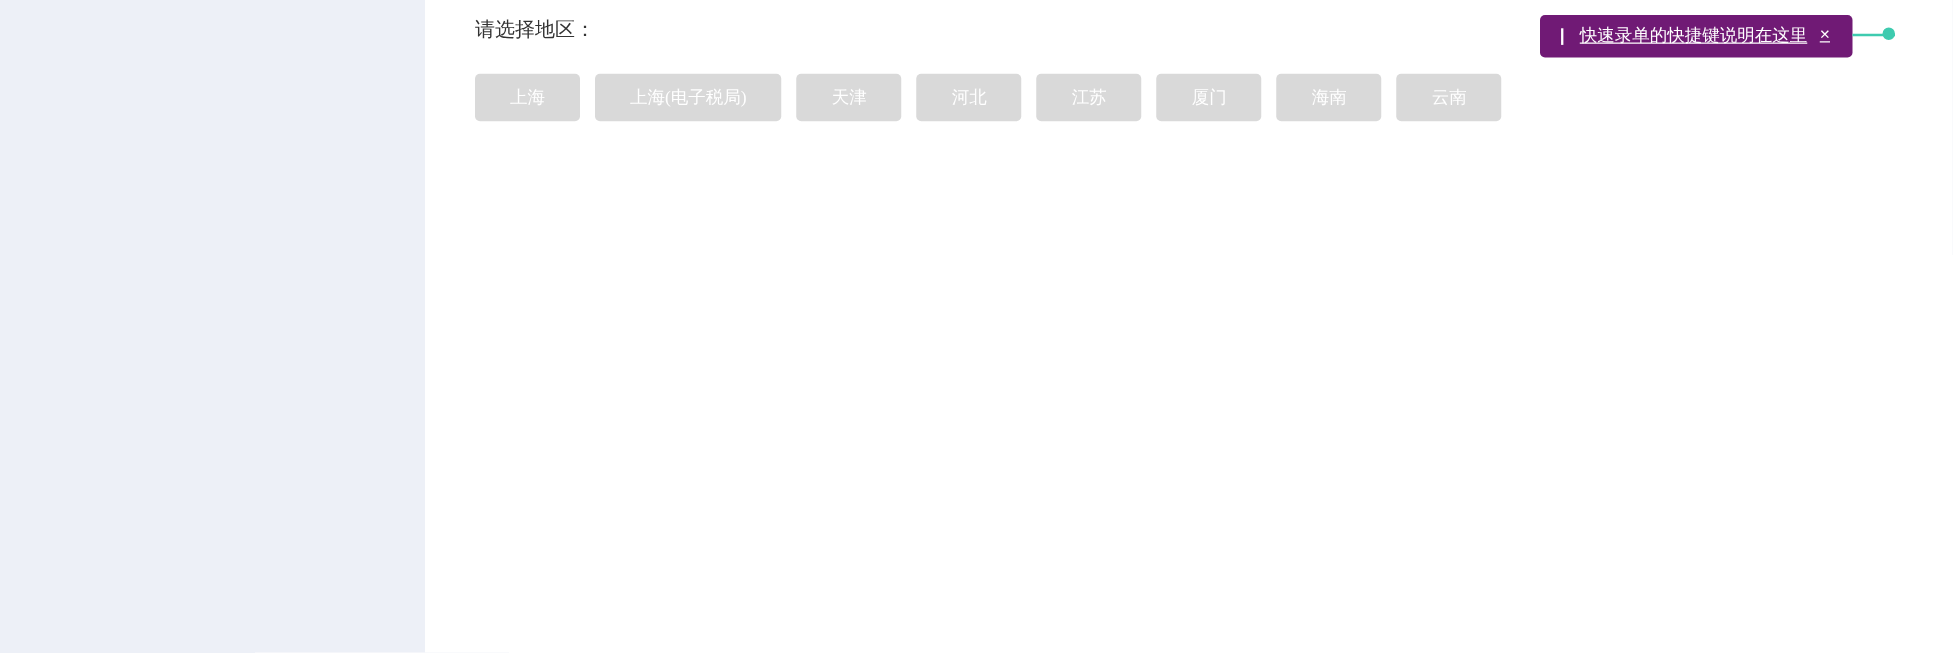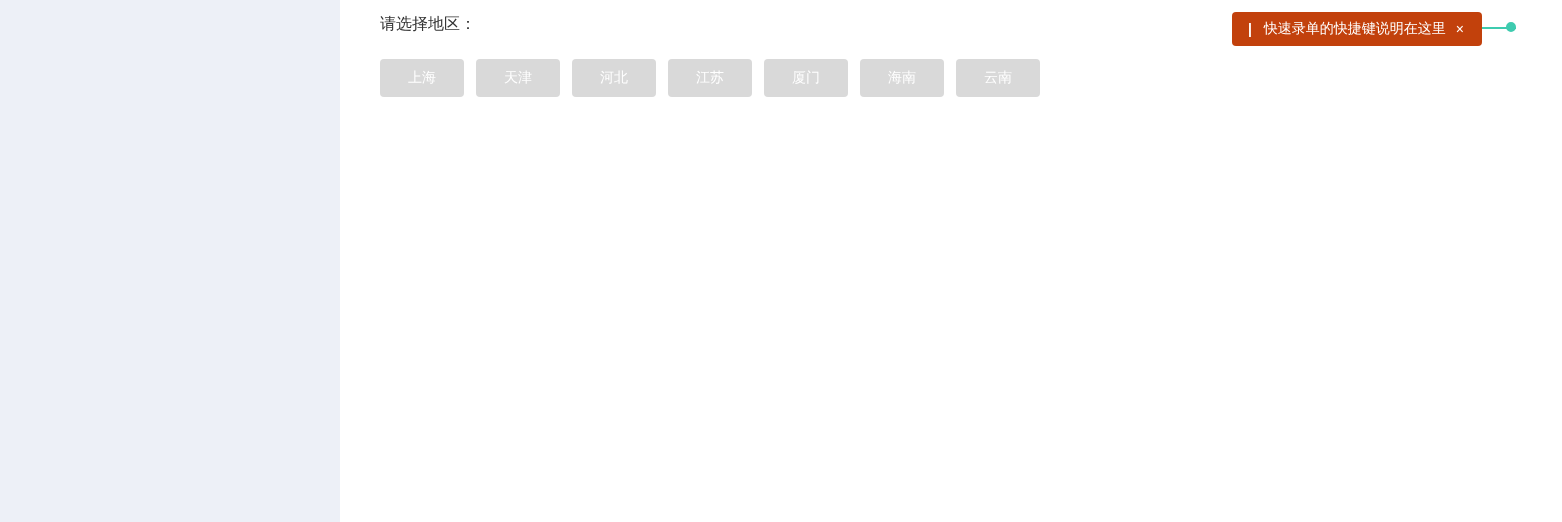--- a/index.html
+++ b/index.html
@@ -61,29 +61,30 @@
       min-width: 80px;
       text-align: center;
       font-family: Liberation Serif, serif;
     }
 
     
     .tooltip-banner {
       position: absolute;
       top: 12px;
       right: 80px;
-      background: #c2410c;
+      background: #701a75;
       color: #fff;
       font-size: 14px;
       padding: 8px 16px;
       border-radius: 4px;
       display: flex;
-      align-items: center;
+      align-items: flex-start;
       gap: 8px;
       white-space: nowrap;
+      text-decoration: underline;
     }
 
     .tooltip-banner::before {
       content: '|';
       font-weight: bold;
       color: #fff;
       margin-right: 4px;
     }
 
     .tooltip-close {
@@ -120,20 +121,21 @@
 <body>
 
 <div class="sidebar"></div>
 
 <div class="main-content">
   <div class="page-title">请选择地区：</div>
 
   <div class="region-buttons">
 
   <button class="region-btn">上海</button>
+      <button class="region-btn">上海(电子税局)</button>
       <button class="region-btn">天津</button>
       <button class="region-btn">河北</button>
       <button class="region-btn">江苏</button>
       <button class="region-btn">厦门</button>
       <button class="region-btn">海南</button>
       <button class="region-btn">云南</button>
     </div>
 </div>
 
 <div class="tooltip-banner">

